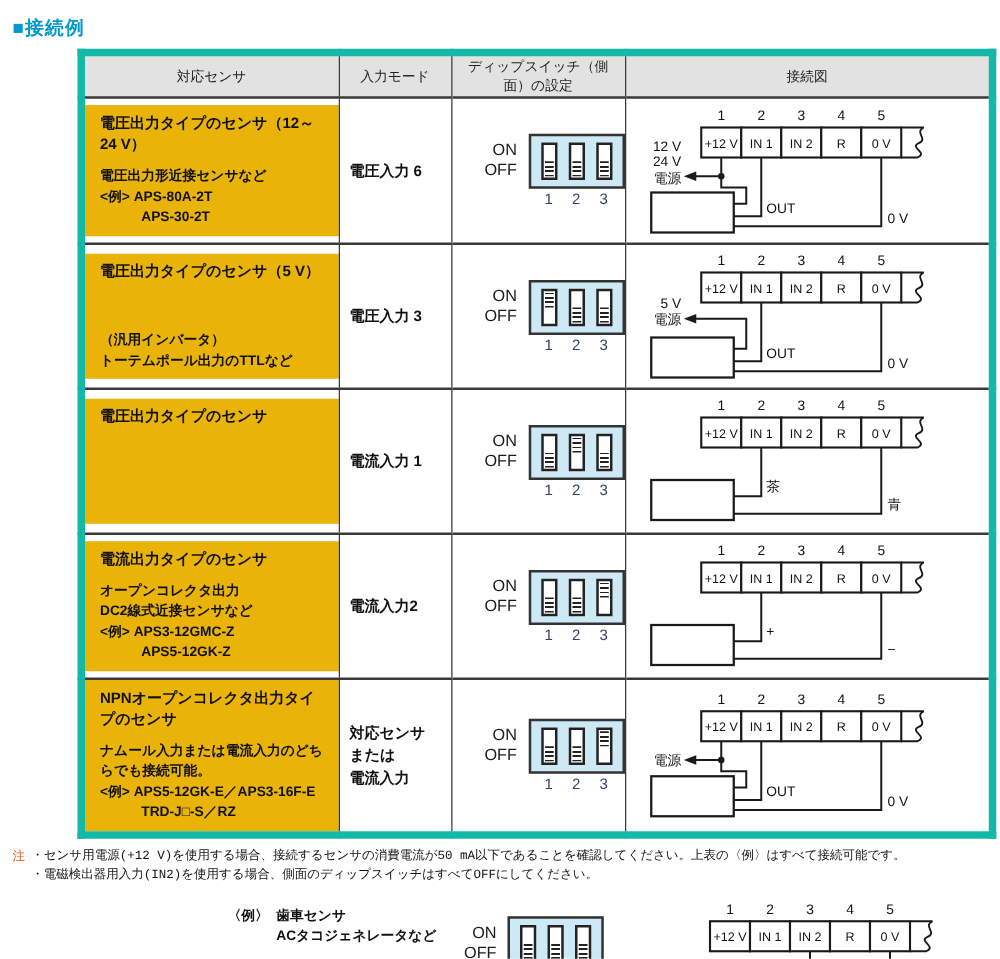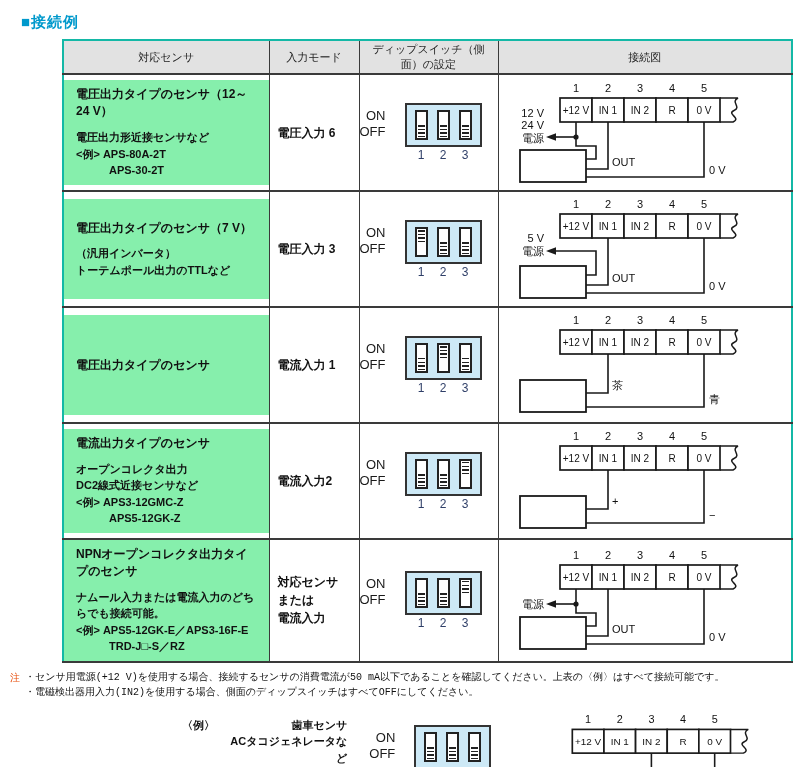--- a/index.html
+++ b/index.html
@@ -4,51 +4,51 @@
 <style>
   * { margin:0; padding:0; box-sizing:border-box; }
   html,body { background:#fff; }
   body {
     width:800px; height:767px; overflow:hidden; position:relative;
     font-family:"Liberation Sans","DejaVu Sans",sans-serif; color:#111;
   }
   .page { width:800px; height:767px; padding-top:13px; }
 
   .page-title {
-    margin-left:21px; font-size:15px; font-weight:bold; color:#0099cc; letter-spacing:1px;
+    margin-left:10px; font-size:15px; font-weight:bold; color:#0099cc; letter-spacing:1px;
   }
 
   table.main {
     margin:7px 12px 0 62px; width:729px; border-collapse:collapse; table-layout:fixed;
-    border:2px solid #14b8a6;
+    border:6px solid #14b8a6;
   }
   table.main th {
     background:#e2e2e2; font-weight:normal; font-size:11px; color:#222;
     height:18px; border:1px solid #3a3a3a; border-bottom:1px solid #3a3a3a; padding:1px 2px;
   }
   table.main td {
     border:1px solid #3a3a3a; border-top:2px solid #3a3a3a; border-bottom:2px solid #3a3a3a;
     vertical-align:middle; padding:0;
   }
   .col1{width:206px;} .col2{width:90px;} .col3{width:139px;} .col4{width:294px;}
   tr.r1{height:117px;} tr.r2{height:115px;} tr.r3{height:111px;} tr.r4{height:110px;} tr.r5{height:110px;}
 
   td.c-sensor { padding:2px; }
   .sensor-inner {
-    background:#86efac; height:100%; min-height:100px;
-    display:flex; flex-direction:column; justify-content:center; padding:6px 12px;
+    background:#eab308; height:100%; min-height:100px;
+    display:flex; flex-direction:column; justify-content:space-between; padding:6px 12px;
   }
   .sensor-title { font-size:12px; font-weight:bold; line-height:1.4; }
   .sensor-body  { font-size:11px; line-height:1.5; margin-top:9px; white-space:pre-line;font-weight:bold; }
   .sensor-body:empty { display:none; }
 
   .input-mode { font-size:12px; font-weight:bold; padding-left:8px; white-space:pre-line; line-height:1.5; }
 
   td.c-dip { }
-  .dip { display:flex; justify-content:flex-start; align-items:flex-start; gap:19px; }
+  .dip { display:flex; justify-content:flex-end; align-items:flex-start; gap:9px; }
   .dip-onoff { text-align:right; font-size:13px; line-height:16px; margin-top:5px; color:#1a1a1a; }
   .dip-col { display:flex; flex-direction:column; }
   .dip-box {
     background:#cde9f6; border:2px solid #333; padding:5px 8px; display:flex; gap:9px;
   }
   .dip-sw {
     width:13px; height:30px; background:#fff; border:2px solid #222;
     display:flex; flex-direction:column; justify-content:flex-end; padding:1px;
   }
   .dip-sw[data-state="on"] { justify-content:flex-start; }
@@ -69,21 +69,21 @@
   .torn { fill:#fff; stroke:#1a1a1a; stroke-width:1.5; }
   .wlab { font-size:11px; fill:#111; }
   .plab { font-size:11px; fill:#111; text-anchor:end; }
 
   .notes { display:flex; gap:5px; margin:7px 0 0 10px; font-size:10px; line-height:1.55; }
   .note-mark { color:#e8500f; flex:0 0 auto; }
   .note-lines { white-space:pre-line; color:#111;font-family:Liberation Mono, monospace; }
 
   .bottom { display:flex; align-items:flex-start; margin:6px 0 0 182px; gap:22px; }
   .bottom-text { display:flex; gap:6px; font-size:11px; font-weight:bold; margin-top:10px; line-height:1.5; }
-  .bottom-body { white-space:pre-line;text-align:right; }
+  .bottom-body { white-space:pre-line; }
   .bottom .dip { margin-top:18px; }
 </style>
 </head>
 <body>
 
 <div class="page">
 
   <div class="page-title">■接続例</div>
 
   <table class="main">
@@ -168,21 +168,21 @@
             <text class="wlab" x="112" y="90">OUT</text>
             <text class="wlab" x="209" y="98">0 V</text>
           </g>
         </svg>
       </td>
     </tr>
 
     <tr class="r2">
       <td class="c-sensor">
         <div class="sensor-inner">
-          <div class="sensor-title">電圧出力タイプのセンサ（7 V）</div>
+          <div class="sensor-title">電圧出力タイプのセンサ（5 V）</div>
           <div class="sensor-body">（汎用インバータ）
 トーテムポール出力のTTLなど</div>
         </div>
       </td>
       <td>
         <div class="input-mode">電圧入力 3</div>
       </td>
       <td class="c-dip">
         <div class="dip">
           <div class="dip-onoff">

